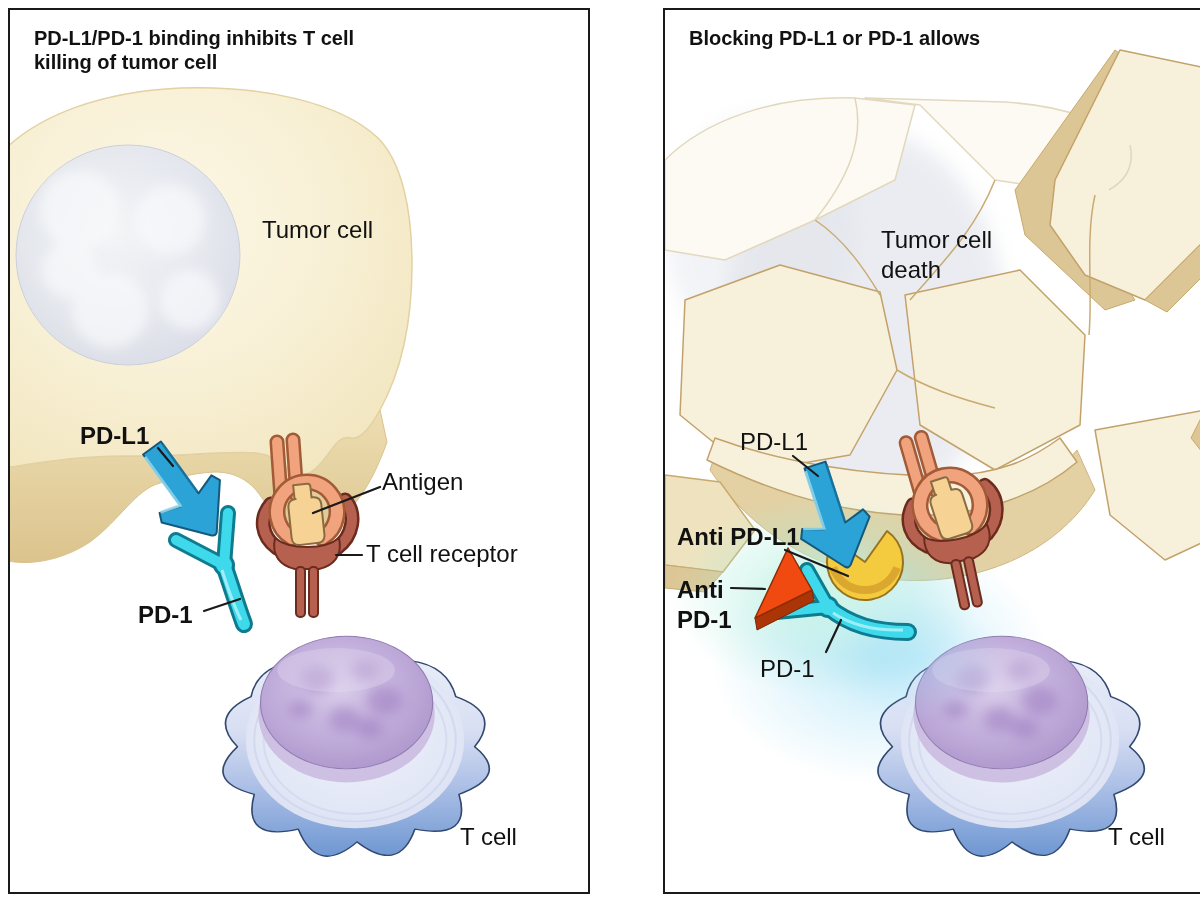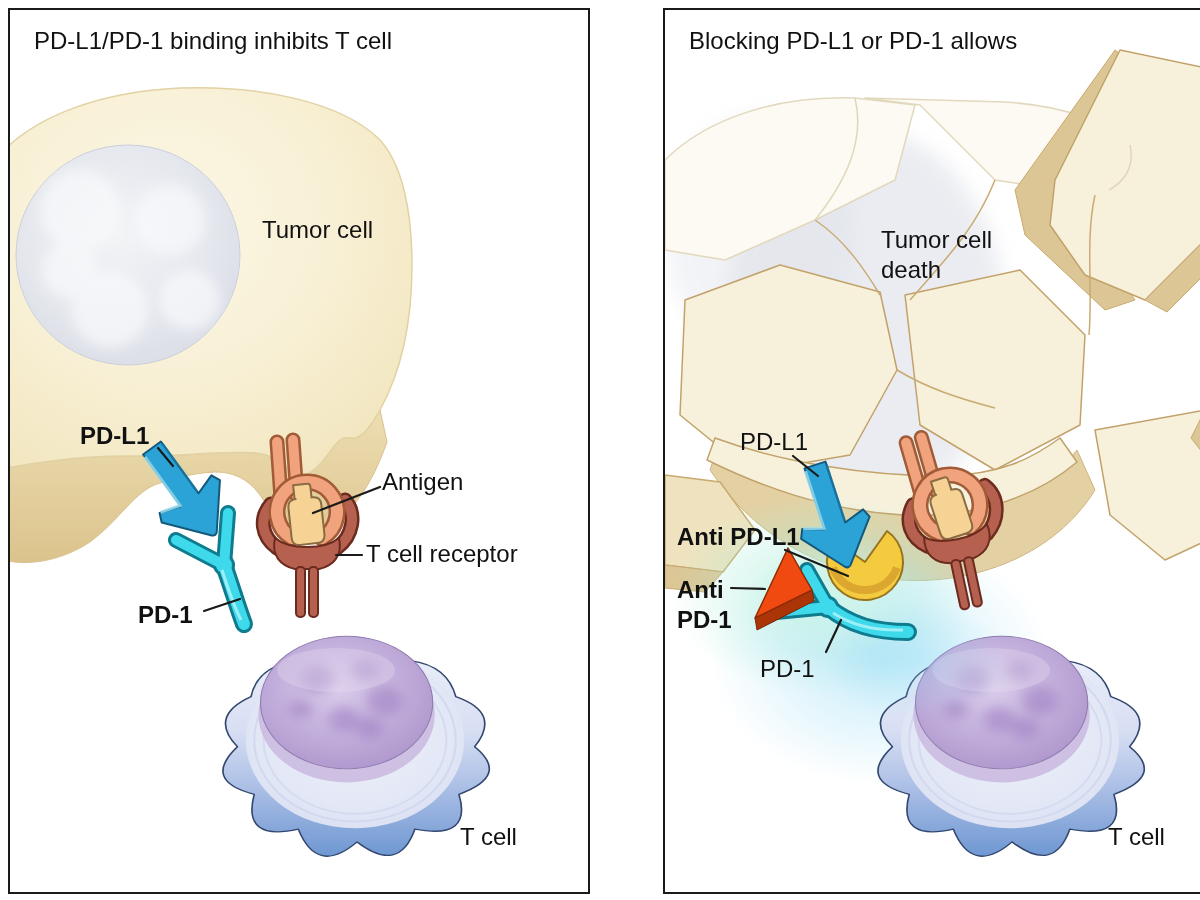--- a/index.html
+++ b/index.html
@@ -4,21 +4,21 @@
 <style>
   html,body{margin:0;padding:0;background:#ffffff;}
   #stage{position:relative;width:1200px;height:900px;background:#ffffff;overflow:hidden;
          font-family:"Liberation Sans",sans-serif;}
   .panel{position:absolute;top:8px;width:582px;height:886px;background:#ffffff;
          border:2px solid #1a1a1a;box-sizing:border-box;}
   #panel-left{left:8px;}
   #panel-right{left:643px;margin-left:20px;}
   .panel-art{position:absolute;left:0;top:0;width:578px;height:882px;}
   .panel-title{position:absolute;left:24px;top:16px;color:#111;
-               font-weight:normal;font-size:24px;line-height:1.22;z-index:5;white-space:nowrap;}
+               font-weight:bold;font-size:20px;line-height:1.22;z-index:5;white-space:nowrap;}
   .lbl{font-family:"Liberation Sans",sans-serif;font-size:24px;fill:#111;}
   .lbl-b{font-weight:bold;}
   .ptr{stroke:#1a1a1a;stroke-width:2.2;stroke-linecap:round;}
   .f-pdl1{fill:var(--pdl1_blue);stroke:#14597C;stroke-width:2;stroke-linejoin:round;}
   .s-outl{stroke:#0E7B8F;fill:none;stroke-linecap:round;}
   .s-cyan{stroke:var(--pd1_cyan);fill:none;stroke-linecap:round;}
   .f-yellow{fill:var(--anti_pdl1_yellow);stroke:#97731F;stroke-width:2;stroke-linejoin:round;}
   .f-red{fill:var(--anti_pd1_red);stroke:#8F2B05;stroke-width:1.5;stroke-linejoin:round;}
   .s-salmon-o{stroke:#A15B36;fill:none;stroke-linecap:round;}
   .s-salmon{stroke:var(--mhc_salmon);fill:none;stroke-linecap:round;}
@@ -129,20 +129,21 @@
                                C18,38 -18,38 -32,26 Z"></path>
         <rect class="f-tcr" x="-11" y="55" width="9" height="50" rx="4"></rect>
         <rect class="f-tcr" x="2" y="55" width="9" height="50" rx="4"></rect>
       </g>
     </defs>
   </svg>
 
   <div class="panel" id="panel-left">
     <div class="panel-title">
       <div>PD-L1/PD-1 binding inhibits T cell</div>
+      <div>killing of tumor cell</div>
     </div>
     <svg class="panel-art" viewBox="0 0 578 882" preserveAspectRatio="none">
 
       <g>
         <path d="M-6,458 C35,452 75,445 120,446 C170,447 215,440 246,443 C258,444 270,450 280,460
                  C288,468 297,466 306,458 C322,444 326,424 341,428 C352,430 362,414 370,400
                  L377,432 C360,480 340,505 315,518 C290,528 268,512 252,488 C240,470 225,462 205,462
                  C180,463 170,468 150,473 C125,480 110,510 80,532 C50,552 15,556 -6,550 Z" fill="url(#tumorRim)" stroke="#D9C28C" stroke-width="1"></path>
         <path d="M-6,140 C30,105 90,82 170,78 C250,75 330,92 368,128 C392,152 402,200 402,255
                  C402,310 392,360 370,400 C362,414 352,430 341,428 C326,424 322,444 306,458

